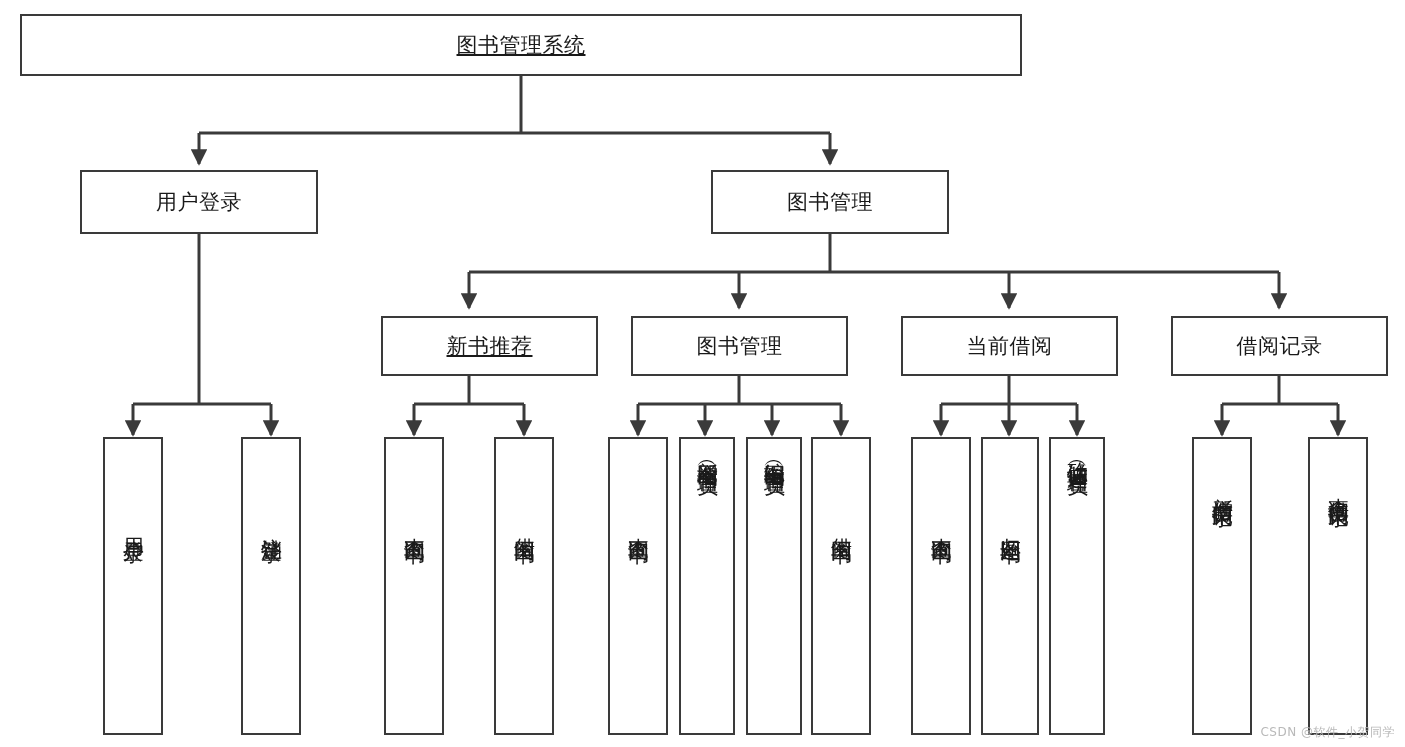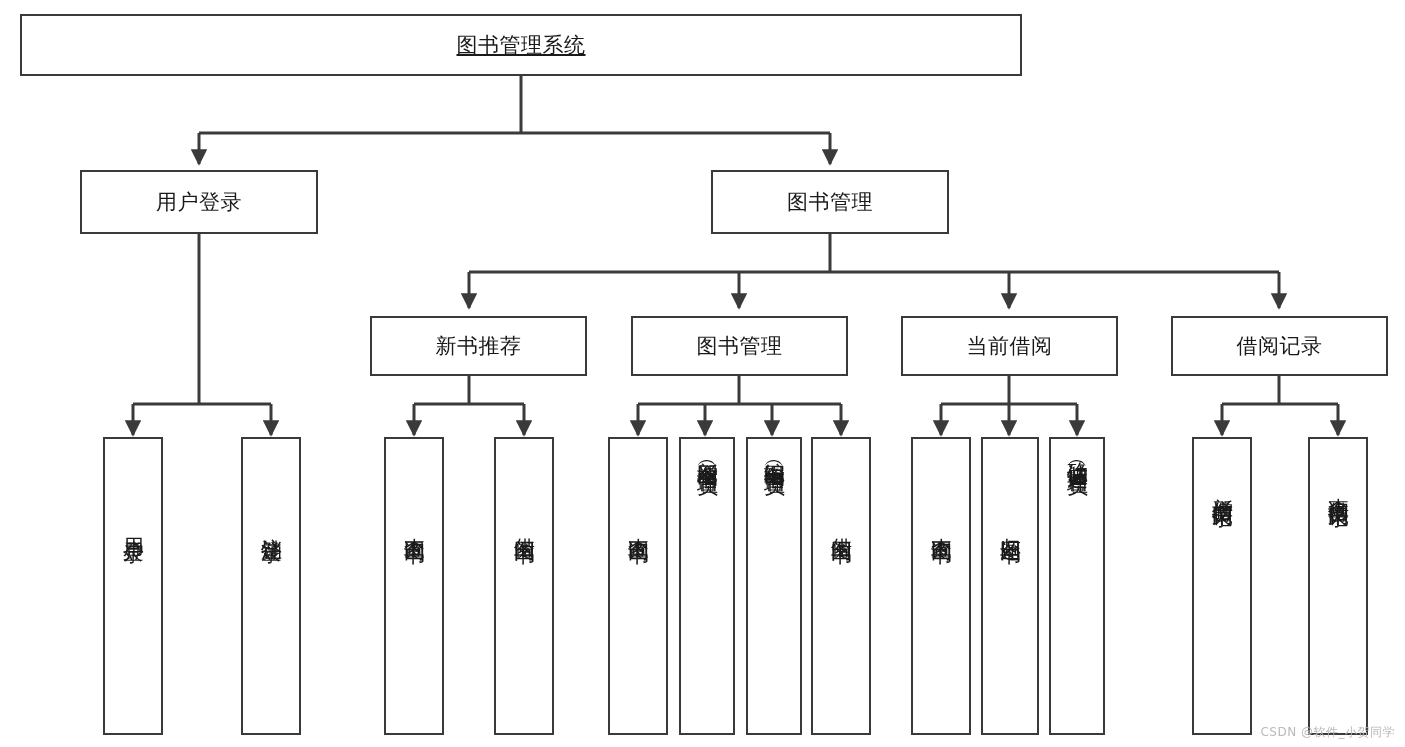--- a/index.html
+++ b/index.html
@@ -133,21 +133,21 @@
   </div>
 
   <div class="node node-h" style="left:80px; top:170px; width:238px; height:64px;">
     <span class="lbl">用户登录</span>
   </div>
 
   <div class="node node-h" style="left:711px; top:170px; width:238px; height:64px;">
     <span class="lbl">图书管理</span>
   </div>
 
-  <div class="node node-h" style="left:370px; top:316px; width:217px; height:60px;">
+  <div class="node node-h" style="left:381px; top:316px; width:217px; height:60px;text-decoration:underline;">
     <span class="lbl">新书推荐</span>
   </div>
 
   <div class="node node-h" style="left:631px; top:316px; width:217px; height:60px;">
     <span class="lbl">图书管理</span>
   </div>
 
   <div class="node node-h" style="left:901px; top:316px; width:217px; height:60px;">
     <span class="lbl">当前借阅</span>
   </div>

